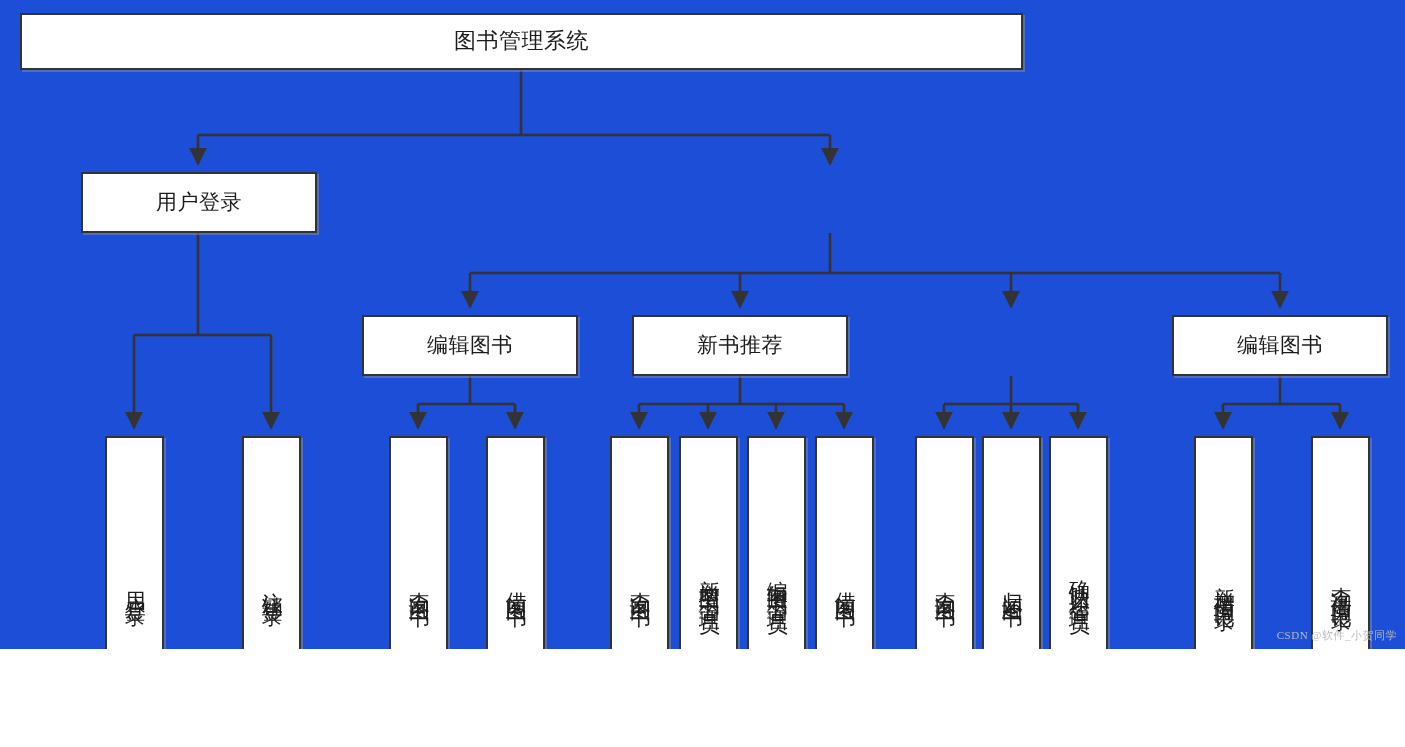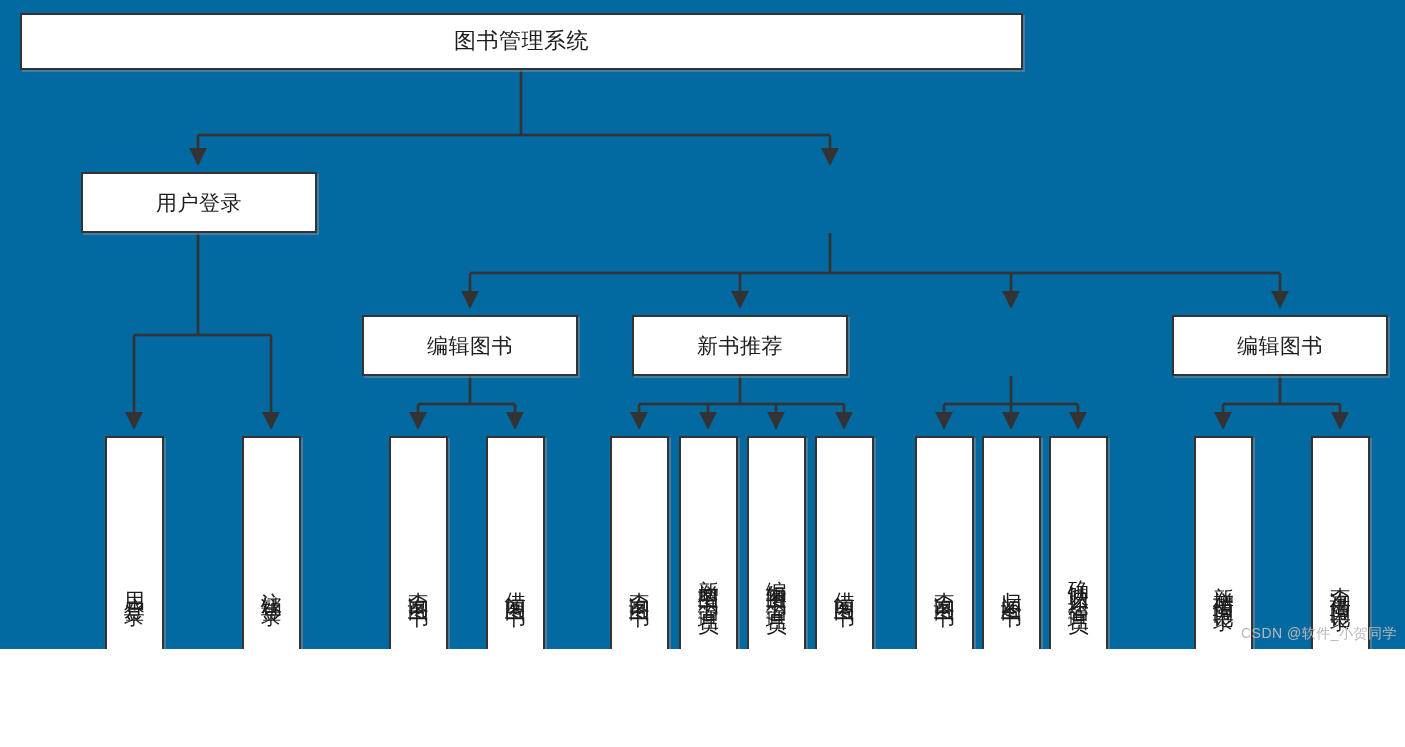--- a/index.html
+++ b/index.html
@@ -8,22 +8,23 @@
     padding: 0;
     background: #ffffff;
   }
   body {
     font-family: "Liberation Sans", "DejaVu Sans", sans-serif;
   }
   #canvas {
     position: relative;
     width: 1405px;
     height: 649px;
-    background: #0369a1;
+    background: #1d4ed8;
     overflow: hidden;
+    font-family: Liberation Serif, serif;
   }
   #edges {
     position: absolute;
     left: 0;
     top: 0;
     width: 1405px;
     height: 747px;
   }
   .node {
     position: absolute;
@@ -48,21 +49,21 @@
     text-orientation: upright;
     letter-spacing: 5px;
     font-size: 21px;
     white-space: nowrap;
   }
   .node.root .label { font-size: 22px; }
   #watermark {
     position: absolute;
     right: 8px;
     bottom: 6px;
-    font-size: 14px;
+    font-size: 11px;
     color: #b9b9b9;
     letter-spacing: 0.5px;
     z-index: 5;
     white-space: nowrap;
   }
 </style>
 </head>
 <body>
 
 <div id="canvas">

